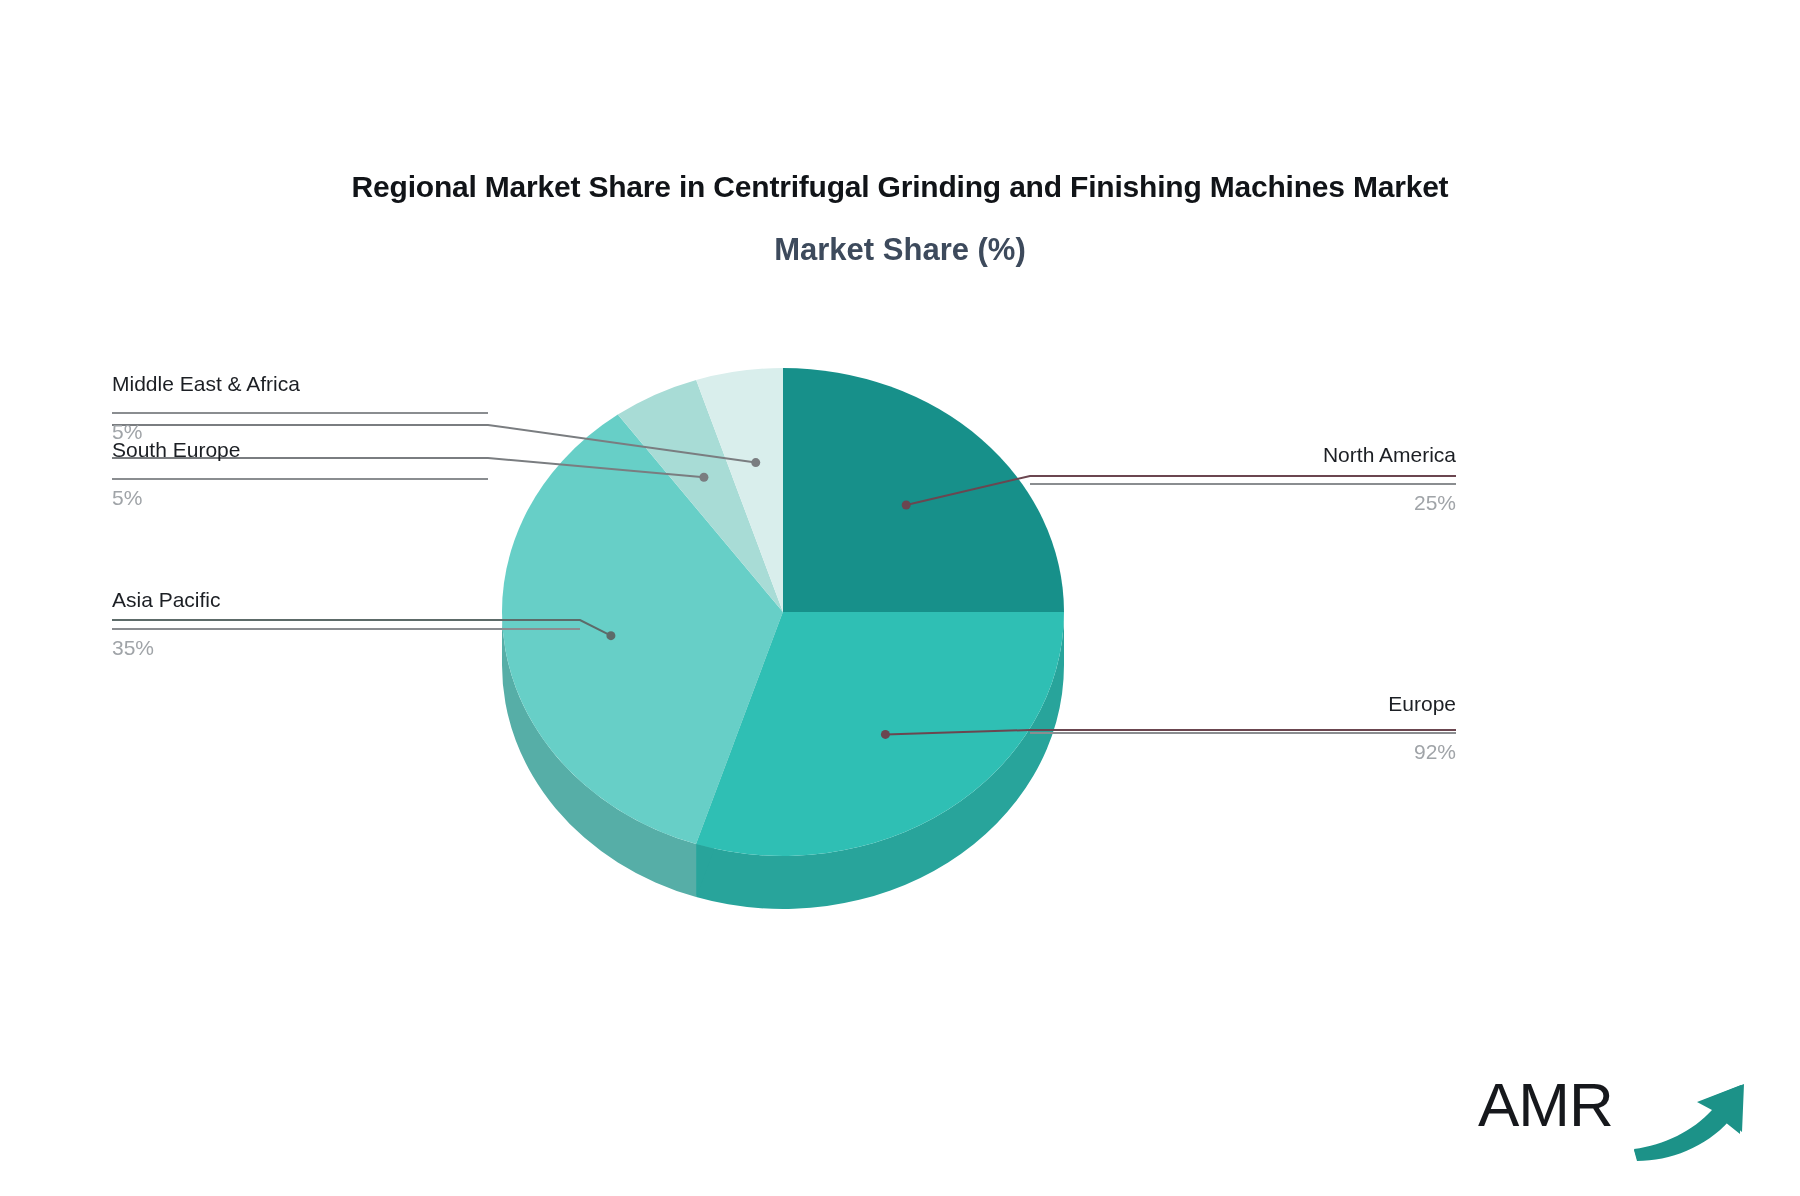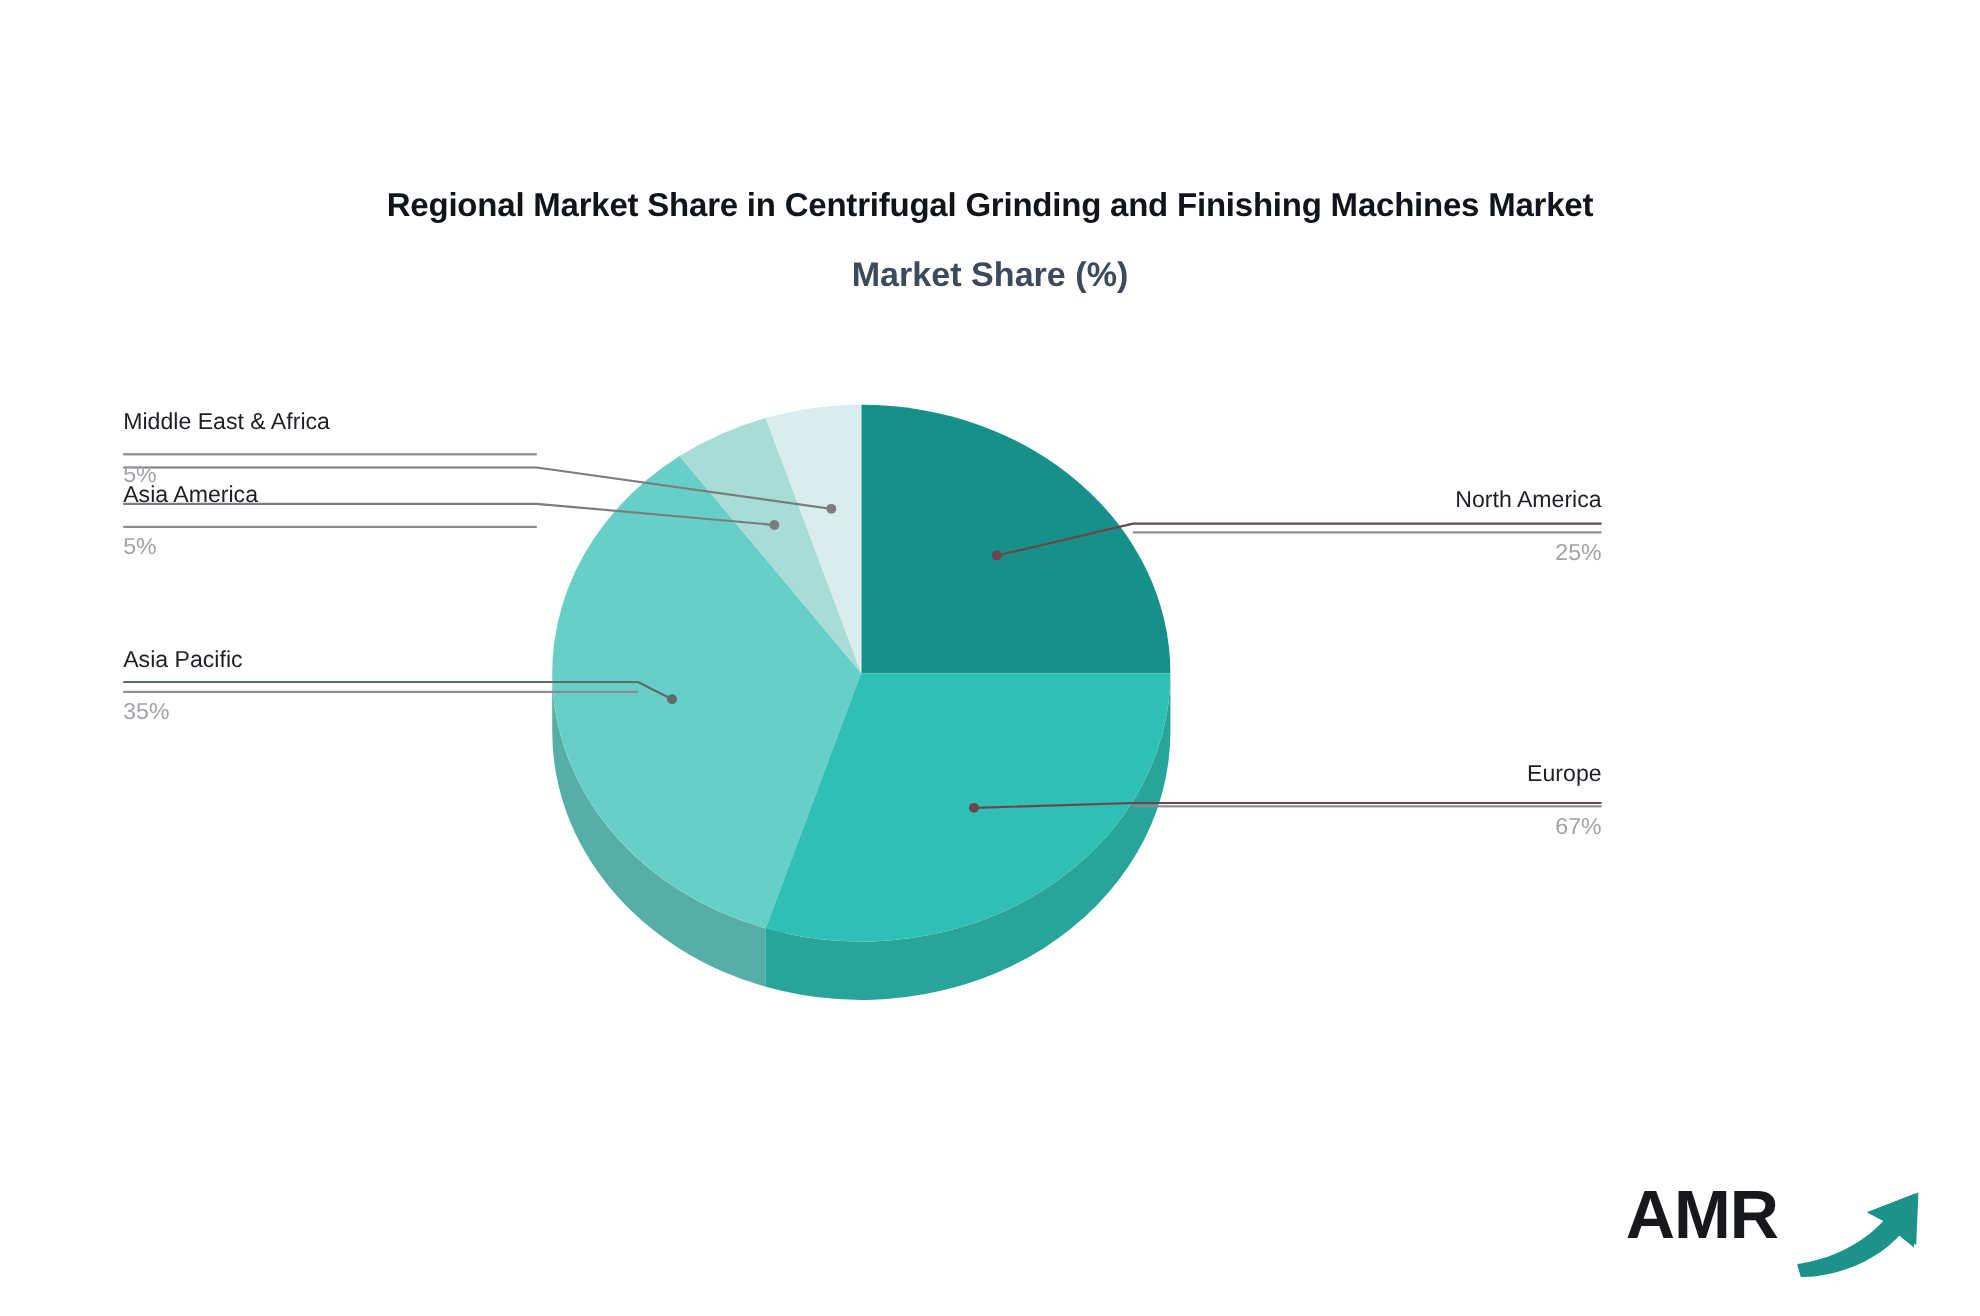--- a/index.html
+++ b/index.html
@@ -64,21 +64,21 @@
     width: 100%;
   }
   .cl-left { text-align: left; }
   .cl-right { text-align: right; }
 
   .logo {
     position: absolute;
     left: 1478px;
     top: 1032px;
     font-size: 62px;
-    font-weight: bold;
+    font-weight: normal;
     color: #16181c;
     letter-spacing: -1px;
     line-height: 1;
   }
   .logo-wrap {
     position: absolute;
     left: 0; top: 0;
     width: 1800px; height: 1196px;
     pointer-events: none;
   }
@@ -118,41 +118,41 @@
       </g>
   </svg>
 
   <div class="callout cl-left" style="left:112px; top:330px; width:376px;">
     <span class="name">Middle East &amp; Africa</span>
     <div class="rule"></div>
     <span class="pct">5%</span>
   </div>
 
   <div class="callout cl-left" style="left:112px; top:396px; width:376px;">
-    <span class="name">Asia America</span>
+    <span class="name">South Europe</span>
     <div class="rule"></div>
     <span class="pct">5%</span>
   </div>
 
   <div class="callout cl-left" style="left:112px; top:546px; width:468px;">
     <span class="name">Asia Pacific</span>
     <div class="rule"></div>
     <span class="pct">35%</span>
   </div>
 
   <div class="callout cl-right" style="left:1030px; top:401px; width:426px;">
     <span class="name">North America</span>
     <div class="rule"></div>
     <span class="pct">25%</span>
   </div>
 
   <div class="callout cl-right" style="left:1030px; top:650px; width:426px;">
     <span class="name">Europe</span>
     <div class="rule"></div>
-    <span class="pct">67%</span>
+    <span class="pct">92%</span>
   </div>
 
   <div class="logo">
     <span>AMR</span>
   </div>
   <svg class="logo-wrap" viewBox="0 0 1800 1196">
     <g>
       <path d="M1634 1107 C1664 1103 1693 1089 1712 1068 L1697 1060 L1741 1043 L1740 1092 L1725 1080
                C1702 1104 1669 1116 1637 1117 Z" fill="#1c9288"></path>
       <path d="M1634 1108 C1665 1104 1696 1089 1716 1066 L1704 1058 L1744 1042 L1742 1090 L1729 1079

